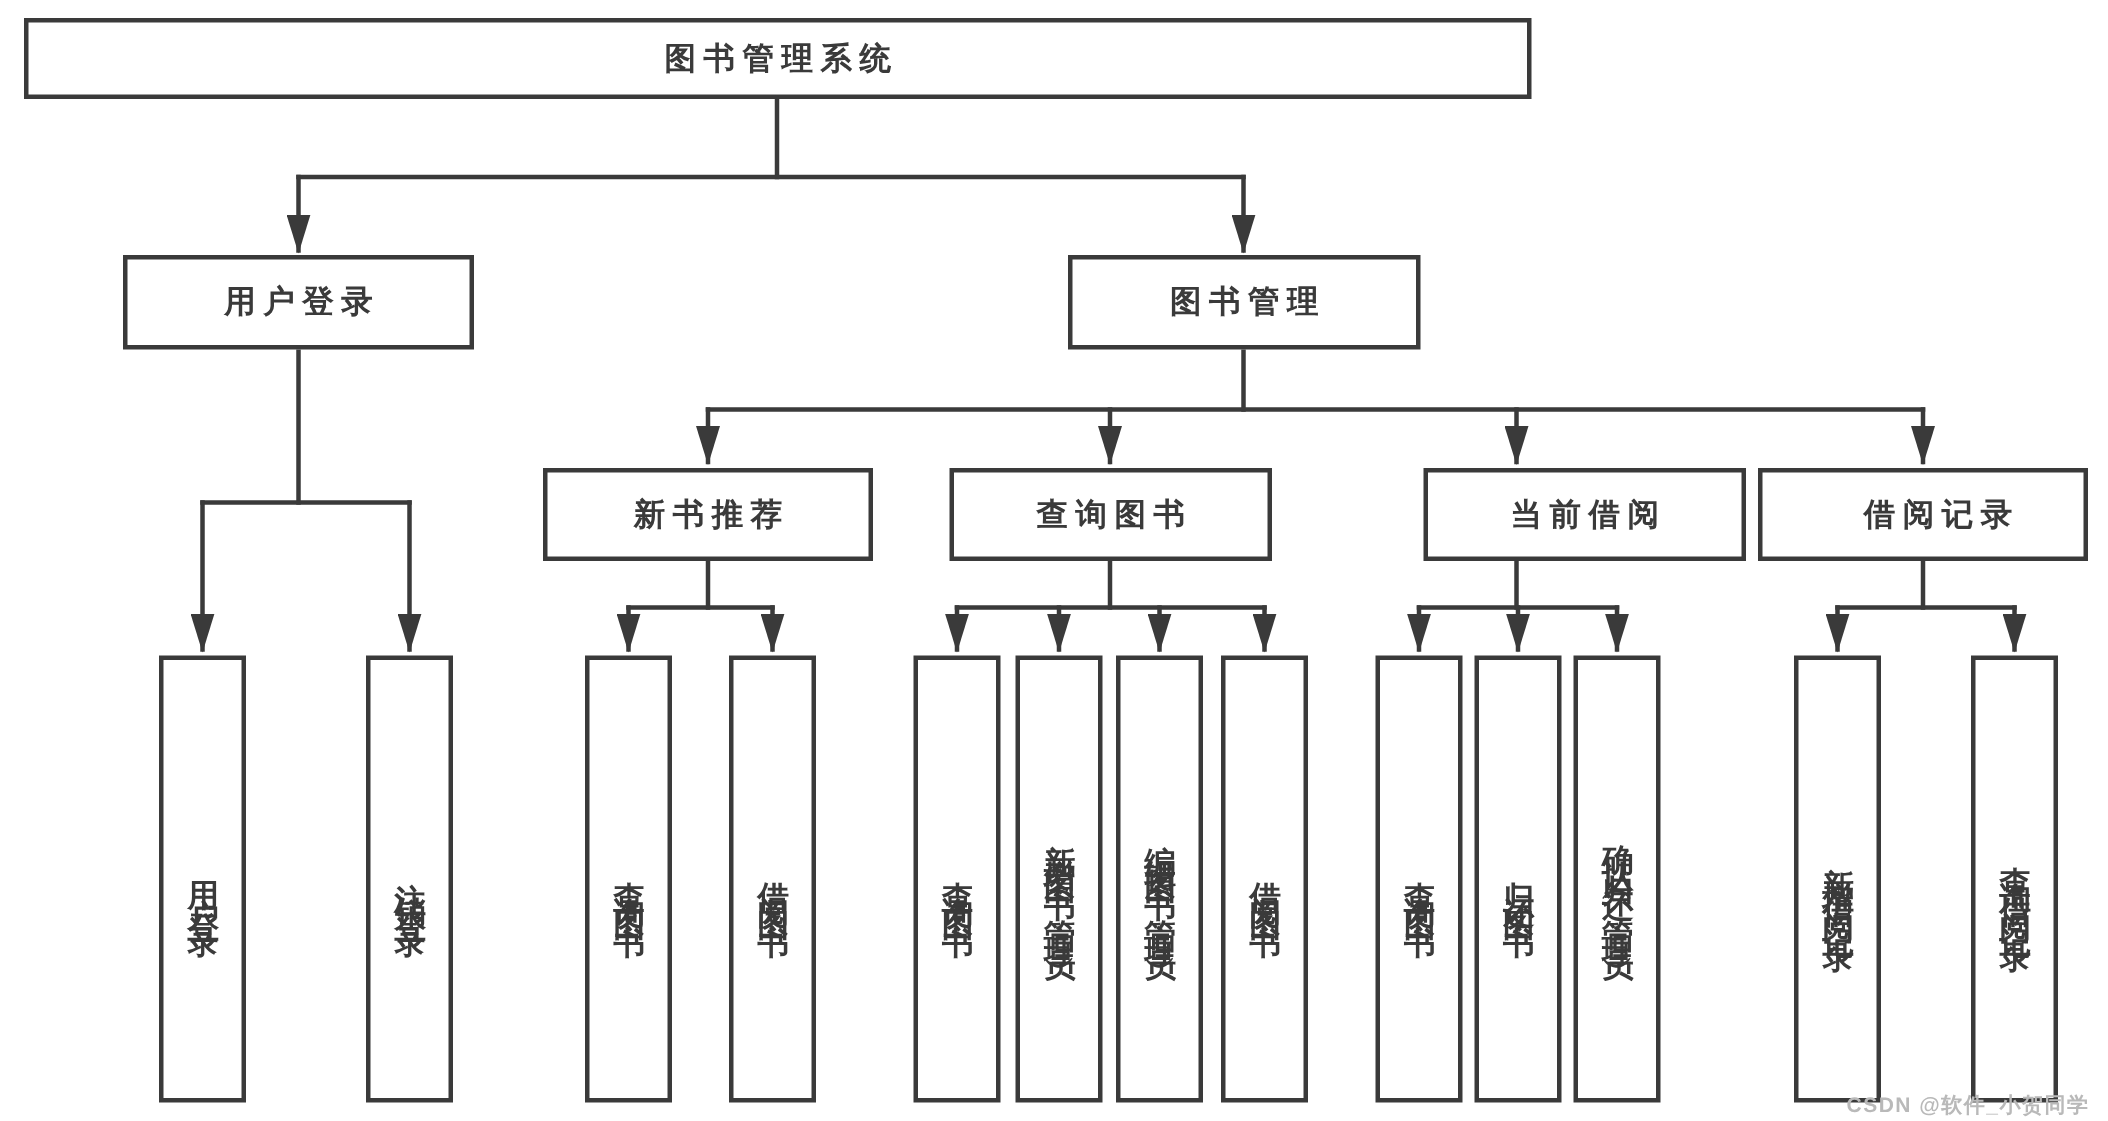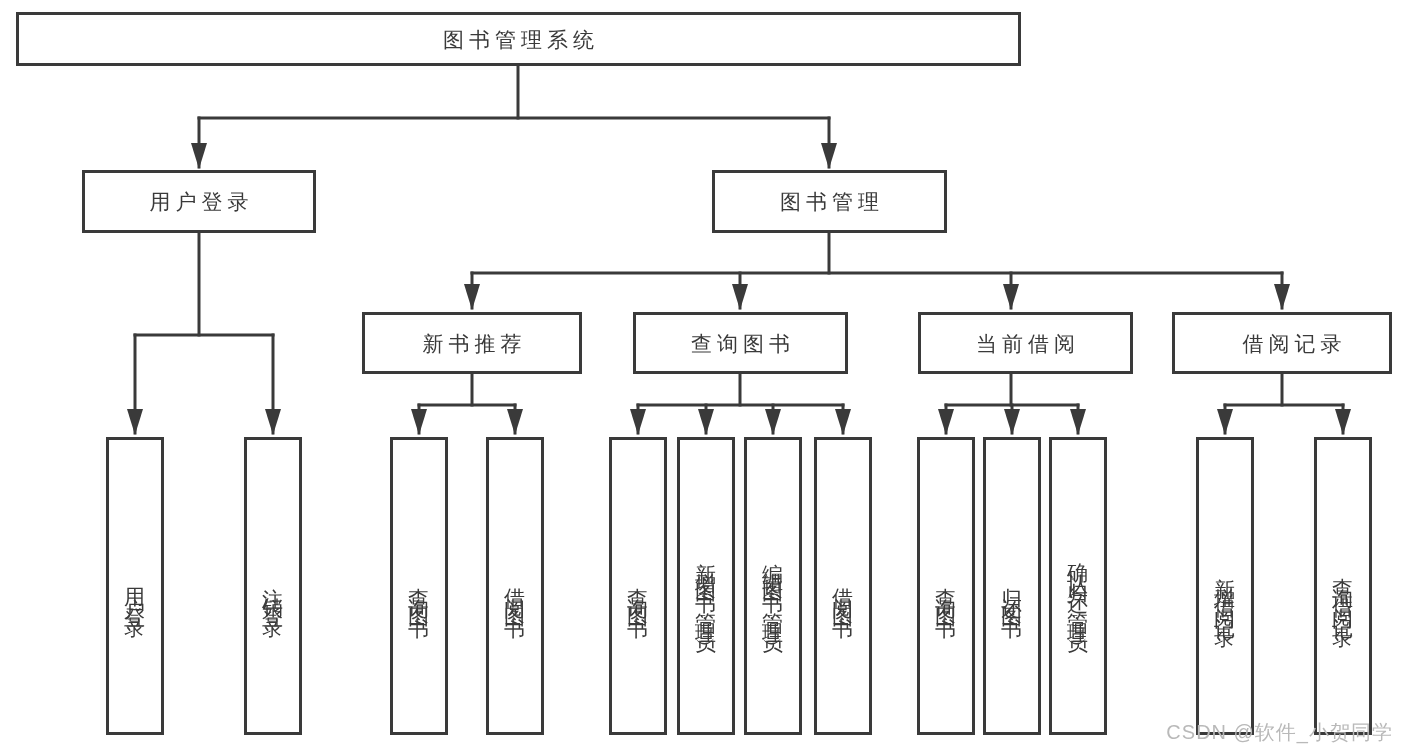--- a/index.html
+++ b/index.html
@@ -1,45 +1,45 @@
 <!DOCTYPE html>
 <html><head>
 <meta charset="utf-8">
 <style>
   html,body{margin:0;padding:0;background:#fff;}
   .stage{
     position:relative;width:1405px;height:747px;background:#ffffff;overflow:hidden;
-    font-family:"Liberation Sans","DejaVu Sans",sans-serif;color:#3a3a3a;
+    font-family:"Liberation Sans","DejaVu Sans",sans-serif;color:#3a3a3a;font-weight:bold;
   }
   .wires{position:absolute;left:0;top:0;width:1405px;height:747px;}
   .box{
     position:absolute;box-sizing:border-box;border:3px solid #3a3a3a;background:#ffffff;
     display:flex;align-items:center;justify-content:center;
   }
   .hlbl{font-size:21px;letter-spacing:5px;padding-left:5px;line-height:1;white-space:nowrap;}
   .vbox .vlbl{
     writing-mode:vertical-rl;text-orientation:mixed;
     font-size:21px;letter-spacing:10px;padding-top:10px;line-height:1;white-space:nowrap;
   }
   
   .n-root{left:16px;top:12px;width:1005px;height:54px;}
   .n-user-login{left:82px;top:170px;width:234px;height:63px;}
   .n-book-mgmt{left:712px;top:170px;width:235px;height:63px;}
   .n-l3{top:312px;height:62px;}
   .n-new-book{left:362px;width:220px;}
   .n-book-borrow{left:633px;width:215px;}
-  .n-current-borrow{left:918px;width:215px;}
+  .n-current-borrow{left:949px;width:215px;}
   .n-borrow-records{left:1172px;width:220px;padding-left:20px;}
   .vbox{top:437px;width:58px;height:298px;}
   .lf1{left:106px;}  .lf2{left:244px;}  .lf3{left:390px;}  .lf4{left:486px;}
   .lf5{left:609px;}  .lf6{left:677px;}  .lf7{left:744px;}  .lf8{left:814px;}
   .lf9{left:917px;}  .lf10{left:983px;} .lf11{left:1049px;}
   .lf12{left:1196px;}.lf13{left:1314px;}
   .watermark{
-    position:absolute;right:12px;bottom:1px;font-size:20px;letter-spacing:1px;
+    position:absolute;right:12px;bottom:1px;font-size:14px;letter-spacing:1px;
     color:#b9b9b9;white-space:nowrap;margin-left:41px;
   }
 </style>
 </head>
 <body>
 
 <div class="stage">
 
   <svg class="wires" viewBox="0 0 1405 747">
     <defs>

